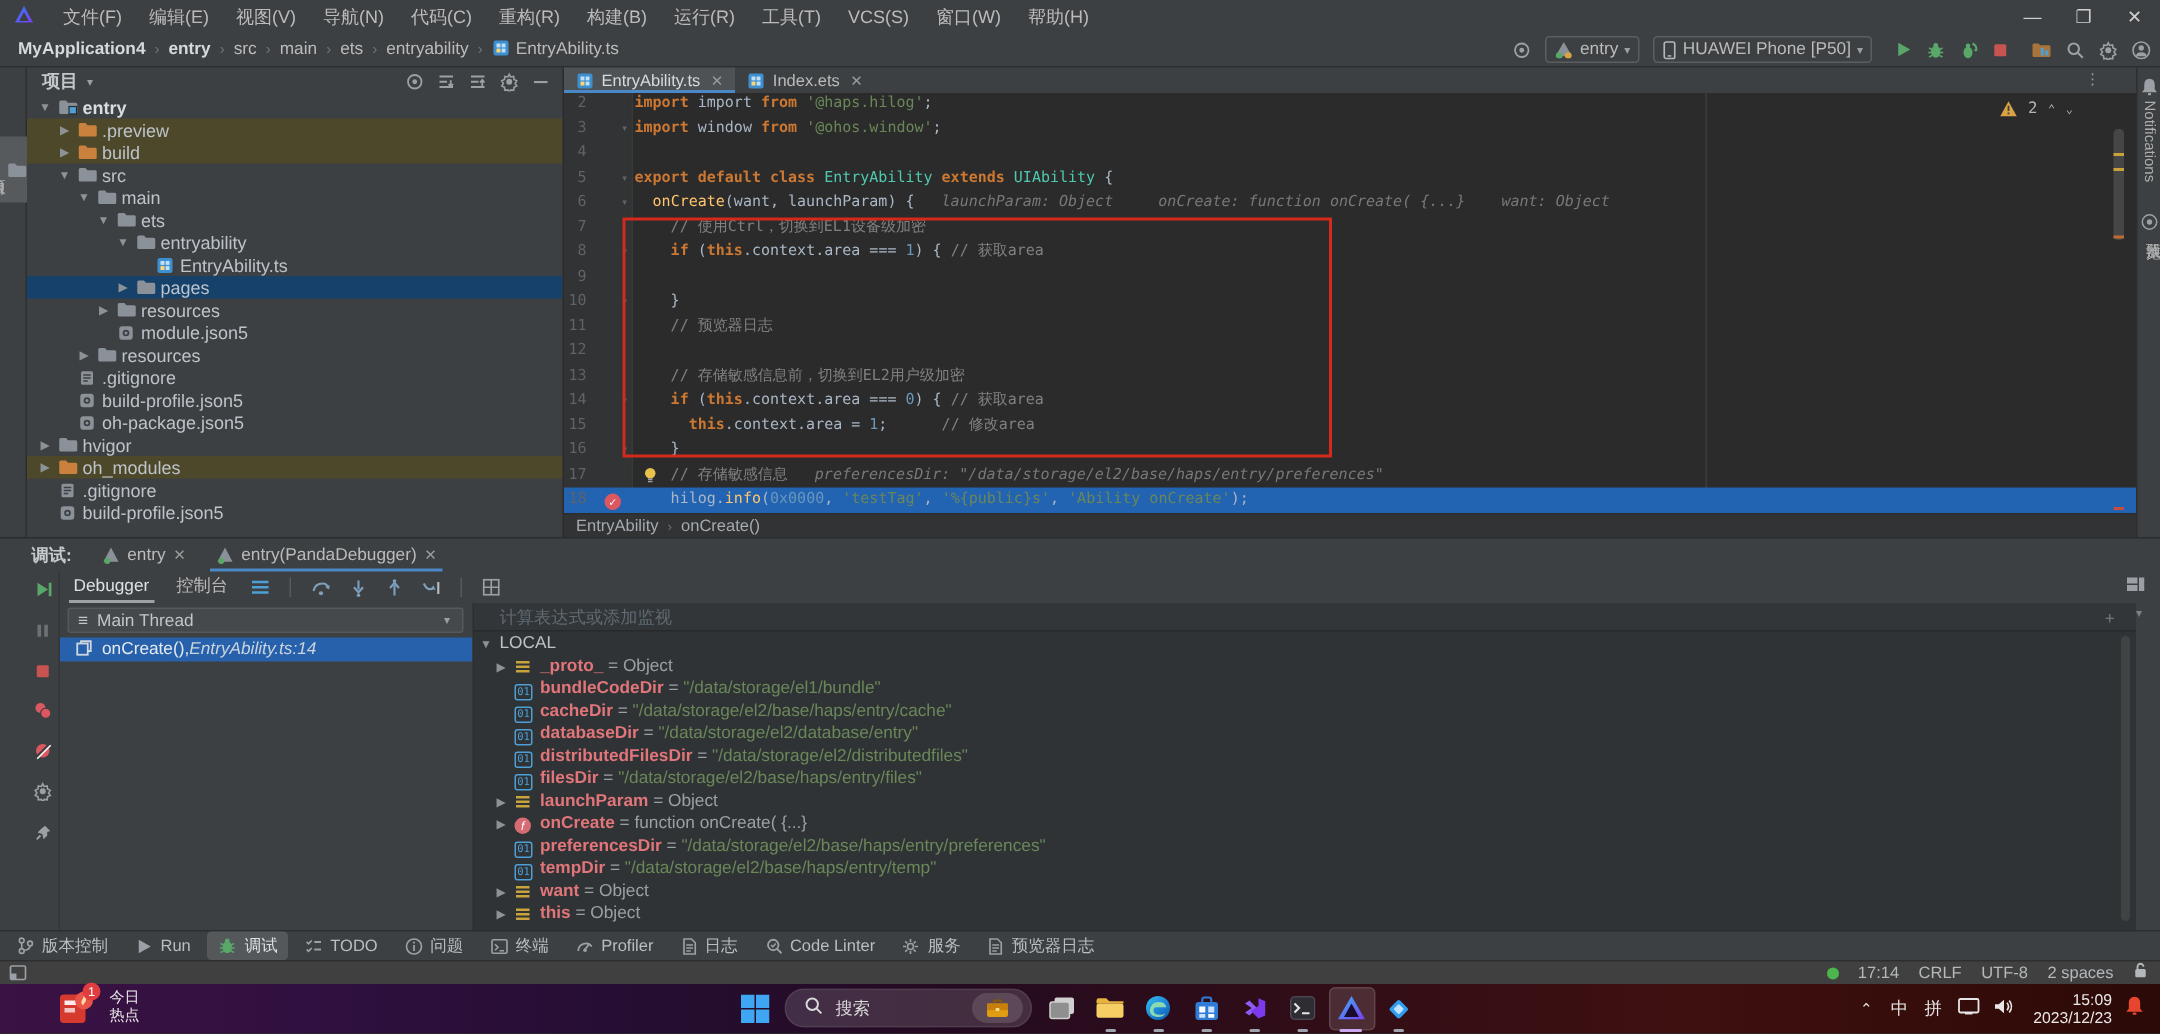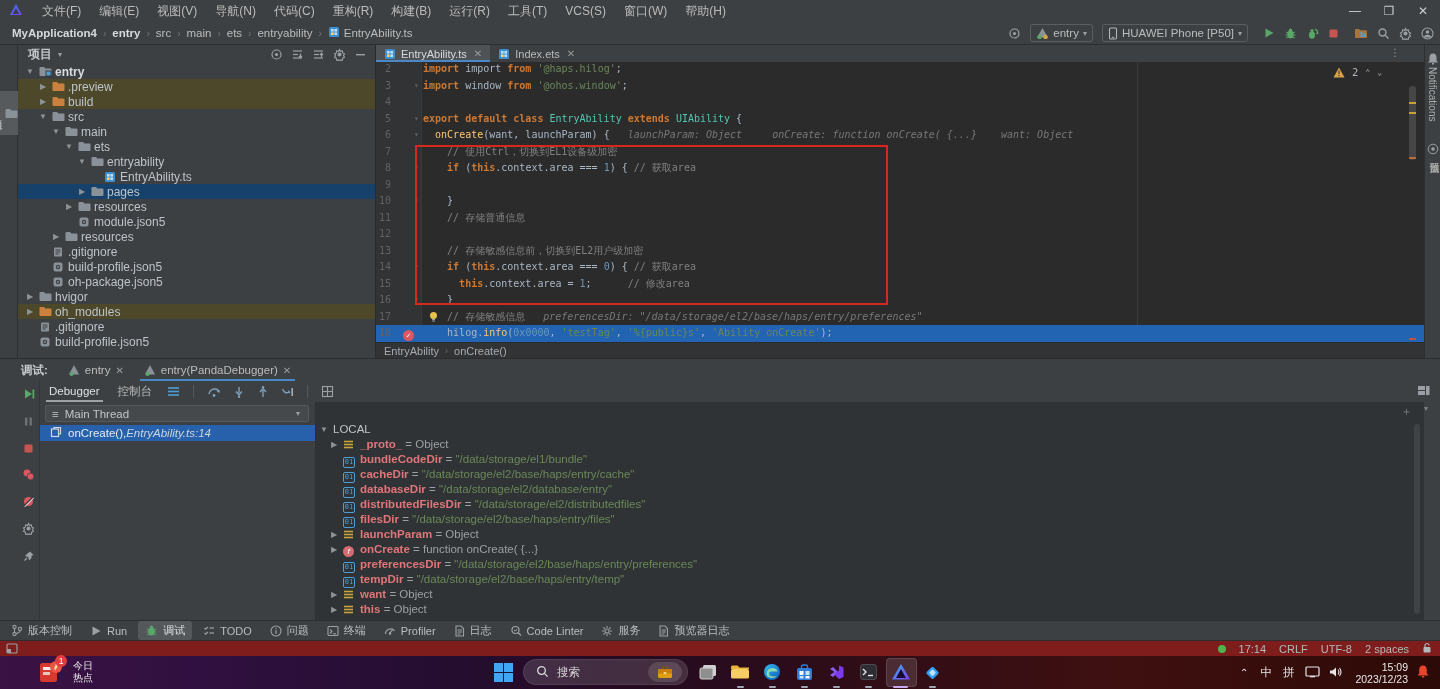--- a/index.html
+++ b/index.html
@@ -130,21 +130,21 @@
 #layout-ic { position:absolute; right:10px; top:24px; }
 #watch-icons { position:absolute; right:12px; top:45px; display:flex; gap:12px; color:#7c8287; font-size:11px; }
 
 
 #twbar { position:absolute; left:0; top:620px; width:1440px; height:20px; background:#3d4042; border-top:1px solid #2c2e2f;
   display:flex; align-items:center; color:#b9bdc0; font-size:11px; }
 .twitem { display:flex; align-items:center; gap:5px; padding:2px 7px; border-radius:3px; margin-left:4px; }
 .twitem.active { background:#54585a; color:#dfe2e4; }
 
 
-#statusbar { position:absolute; left:0; top:640px; width:1440px; height:16px; background:#7f1d1d; border-top:1px solid #2c2e2f;
+#statusbar { position:absolute; left:0; top:640px; width:1440px; height:16px; background:#404040; border-top:1px solid #2c2e2f;
   color:#b4b8bb; font-size:11px; }
 #status-right { position:absolute; right:8px; top:0; height:15px; display:flex; align-items:center; gap:13px; }
 #heap-dot { width:8px; height:8px; border-radius:50%; background:#4db54d; }
 
 
 #taskbar { position:absolute; left:0; top:656px; width:1440px; height:33px;
   background:linear-gradient(90deg,#3a1243 0%,#301040 14%,#250d31 30%,#250b20 45%,#300d17 60%,#3f1010 78%,#330c09 92%,#2b0a07 100%); }
 #tb-widget { position:absolute; left:38px; top:3px; display:flex; gap:10px; align-items:center; }
 #tb-widget .wtxt { color:#e8e8e8; font-size:10px; line-height:11.5px; }
 #widget-ic { position:relative; width:25px; height:25px; }
@@ -539,21 +539,21 @@
       <div id="code-lines">
           <div class="cline" style="top: -1px;"><span class="ln">2</span><span class="ct"><span class="k">import </span><span class="d">import </span><span class="k">from </span><span class="s">'@haps.hilog'</span><span class="d">;</span></span></div>
           <div class="cline" style="top: 15.5px;"><span class="ln">3</span><span class="fold">▾</span><span class="ct"><span class="k">import </span><span class="d">window </span><span class="k">from </span><span class="s">'@ohos.window'</span><span class="d">;</span></span></div>
           <div class="cline" style="top: 32px;"><span class="ln">4</span><span class="ct"></span></div>
           <div class="cline" style="top: 48.5px;"><span class="ln">5</span><span class="fold">▾</span><span class="ct"><span class="k">export default class </span><span class="cl">EntryAbility </span><span class="k">extends </span><span class="cl">UIAbility </span><span class="d">{</span></span></div>
           <div class="cline" style="top: 65px;"><span class="ln">6</span><span class="fold">▾</span><span class="ct"><span class="d">  </span><span class="m">onCreate</span><span class="d">(want, launchParam) {</span><span class="i">   launchParam: Object     onCreate: function onCreate( {...}    want: Object</span></span></div>
           <div class="cline" style="top: 81.5px;"><span class="ln">7</span><span class="ct"><span class="c">    // 使用Ctrl，切换到EL1设备级加密</span></span></div>
           <div class="cline" style="top: 98px;"><span class="ln">8</span><span class="fold">▾</span><span class="ct"><span class="k">    if </span><span class="d">(</span><span class="k">this</span><span class="d">.context.area === </span><span class="n">1</span><span class="d">) { </span><span class="c">// 获取area</span></span></div>
           <div class="cline" style="top: 114.5px;"><span class="ln">9</span></div>
           <div class="cline" style="top: 131px;"><span class="ln">10</span><span class="fold">▾</span><span class="ct"><span class="d">    }</span></span></div>
-          <div class="cline" style="top: 147.5px;"><span class="ln">11</span><span class="ct"><span class="c">    // 存储普通信息</span></span></div>
+          <div class="cline" style="top: 147.5px;"><span class="ln">11</span><span class="ct"><span class="c">    // 预览器日志</span></span></div>
           <div class="cline" style="top: 164px;"><span class="ln">12</span><span class="ct"></span></div>
           <div class="cline" style="top: 180.5px;"><span class="ln">13</span><span class="ct"><span class="c">    // 存储敏感信息前，切换到EL2用户级加密</span></span></div>
           <div class="cline" style="top: 197px;"><span class="ln">14</span><span class="fold">▾</span><span class="ct"><span class="k">    if </span><span class="d">(</span><span class="k">this</span><span class="d">.context.area === </span><span class="n">0</span><span class="d">) { </span><span class="c">// 获取area</span></span></div>
           <div class="cline" style="top: 213.5px;"><span class="ln">15</span><span class="ct"><span class="k">      this</span><span class="d">.context.area = </span><span class="n">1</span><span class="d">;      </span><span class="c">// 修改area</span></span></div>
           <div class="cline" style="top: 230px;"><span class="ln">16</span><span class="fold">▾</span><span class="ct"><span class="d">    }</span></span></div>
           <div class="cline" style="top: 246.5px;"><span class="ln">17</span><span style="position:absolute;left:52px;top:2px;"><svg width="11" height="12" viewBox="0 0 11 12" xmlns="http://www.w3.org/2000/svg">
                 <circle cx="5.5" cy="4.5" r="3.5" fill="#e8c34b"></circle>
                 <rect x="4" y="8" width="3" height="1" fill="#9aa0a5"></rect>
                 <rect x="4" y="9.5" width="3" height="1" fill="#9aa0a5"></rect>
               </svg></span><span class="ct"><span class="c">    // 存储敏感信息</span><span class="i">   preferencesDir: "/data/storage/el2/base/haps/entry/preferences"</span></span></div>
@@ -731,20 +731,23 @@
         <span>onCreate(), </span>
         <span class="it">EntryAbility.ts:14</span>
       </div>
       <div id="dbg-hint">
         <span>使用Ctrl+Alt+向上箭头和Ctrl+Alt+向下箭头从IDE中的任意位置切...</span>
           <span class="x">✕</span>
       </div>
     </div>
     <div id="dbg-divider"></div>
     <div id="vars">
+      <div id="watch-row">
+        <span style="margin-left:17px;">计算表达式或添加监视</span>
+      </div>
       <div id="vtree">
         <div id="local-row">
           <span class="chev">▼</span>
           <span class="lbl">LOCAL</span>
         </div>
       <div class="vrow">
             <span class="chev">▶</span>
             <span class="vicon"><span style="display:inline-block;width:11px;height:11px;"><svg width="11" height="11">
                   <g stroke="#c7a43c" stroke-width="1.6">
                     <line x1="1" y1="2.5" x2="10" y2="2.5"></line>

